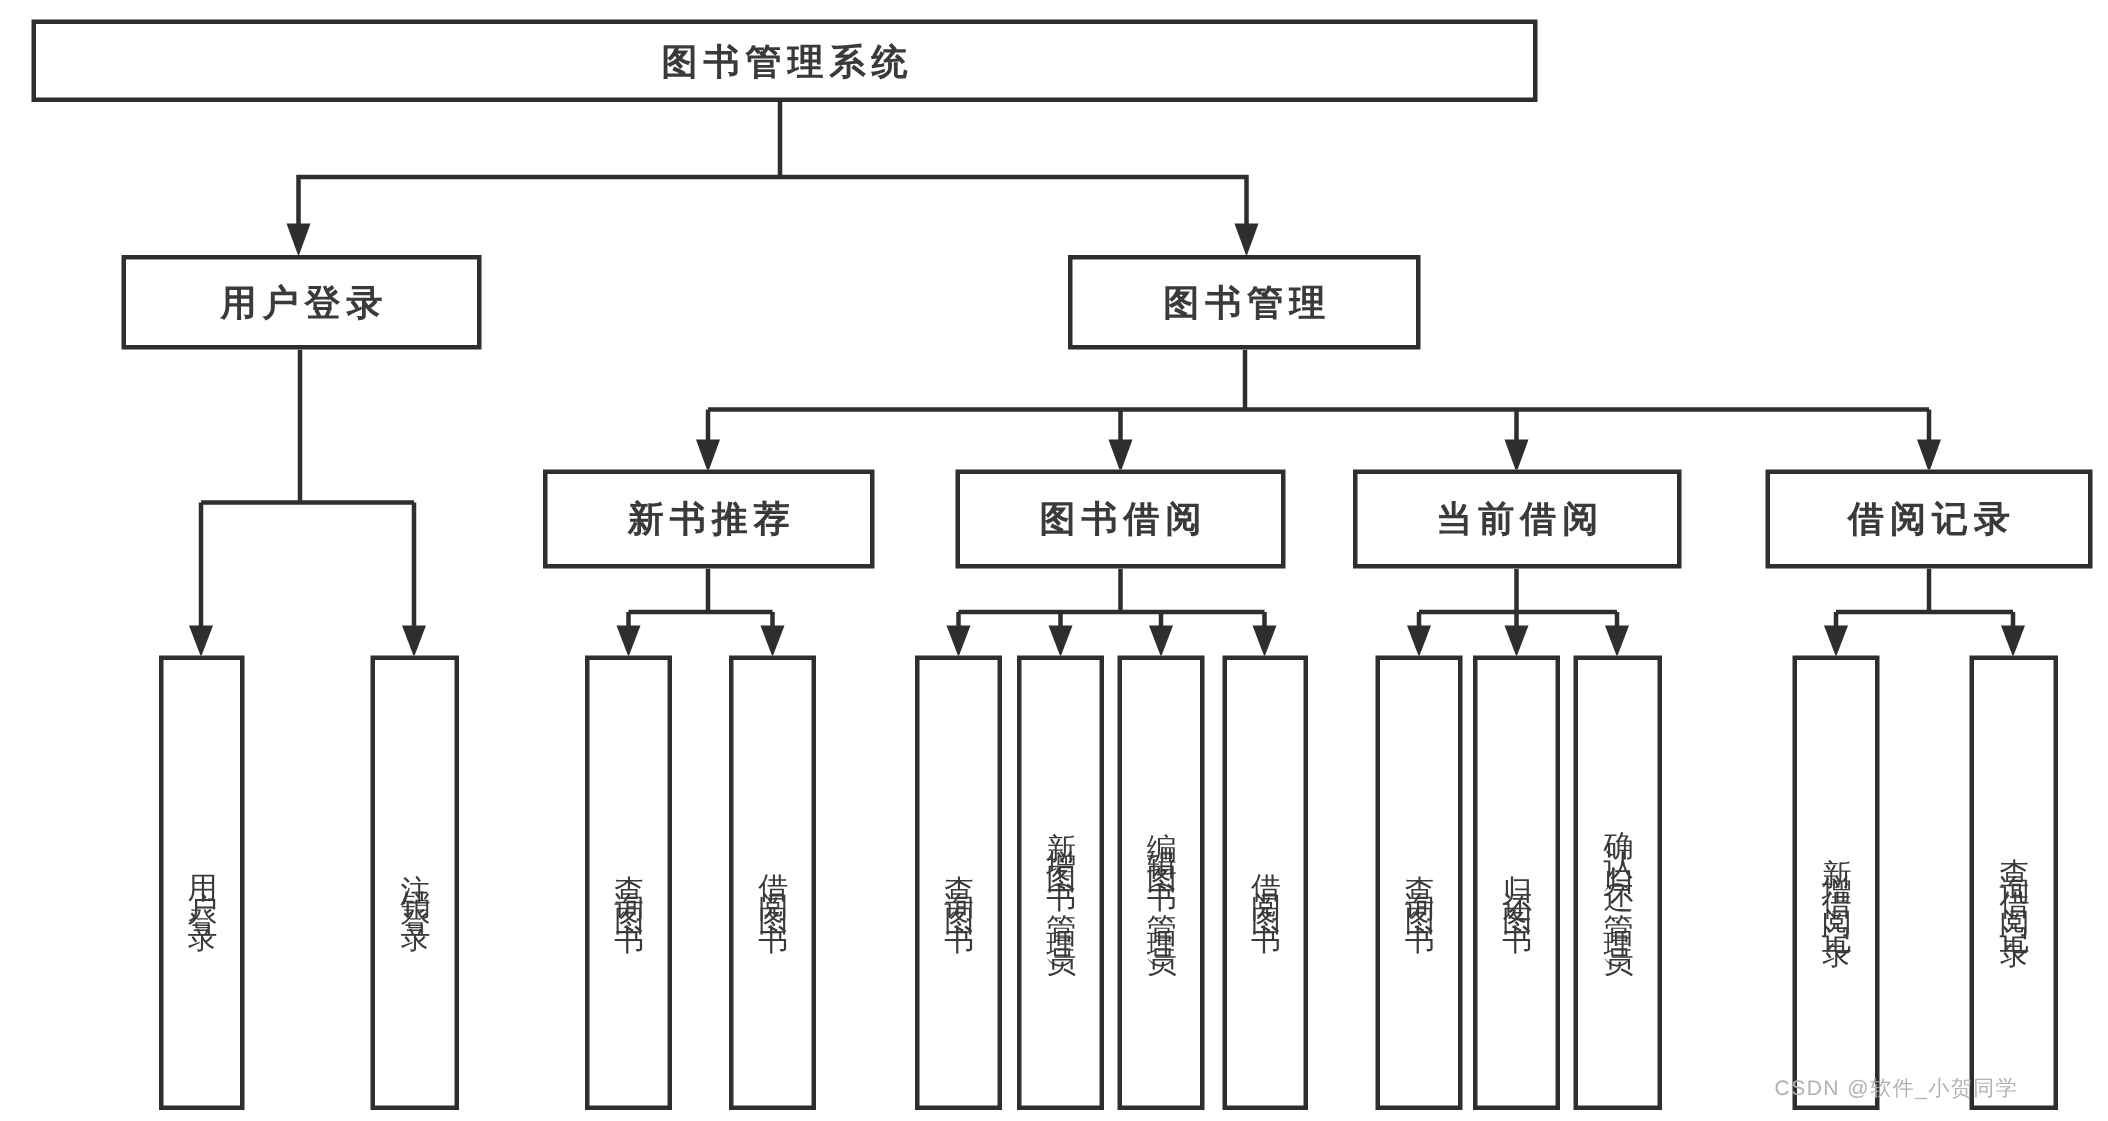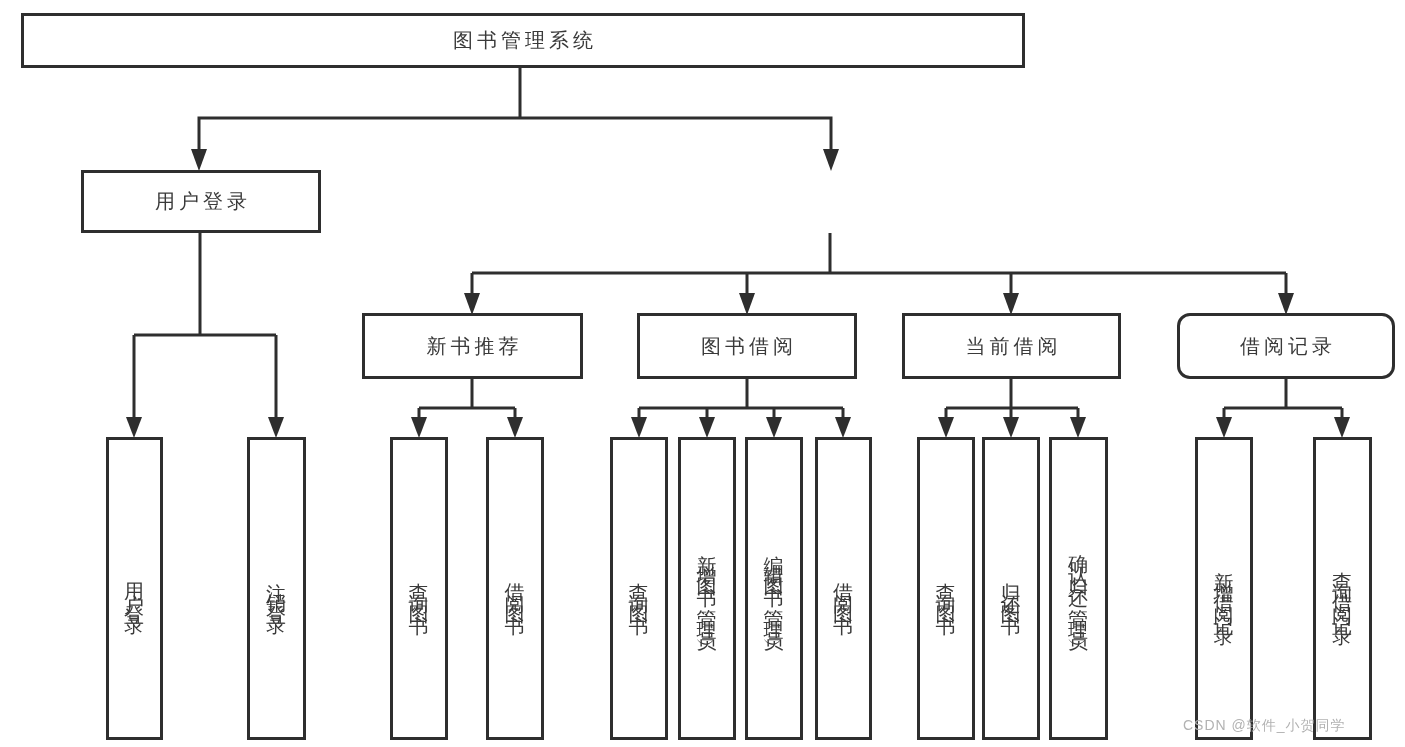--- a/index.html
+++ b/index.html
@@ -14,24 +14,25 @@
   .node{
     position:absolute;
     box-sizing:border-box;
     background:#ffffff;
     border:3px solid #2e2e2e;
     display:flex;align-items:center;justify-content:center;
     color:#3a3a3a;
     z-index:2;
   }
   .hbox{
-    font-size:20px;
+    font-size:24px;
     letter-spacing:4px;
     text-indent:4px; 
     white-space:nowrap;
+    font-weight:bold;
   }
   .vbox{
     writing-mode:vertical-rl;
     text-orientation:mixed;
     font-size:20px;
     letter-spacing:11px;
     line-height:1;
     text-align:center;
   }
   .watermark{
@@ -83,25 +84,26 @@
     <polygon points="1070,417 1086,417 1078,438"></polygon>
 
     <path d="M1286 379 V409.5 M1224 408 H1342 M1224 408 V418 M1342 408 V418"></path>
     <polygon points="1216,417 1232,417 1224,438"></polygon>
     <polygon points="1334,417 1350,417 1342,438"></polygon>
   </svg>
 
   <div class="node hbox" style="left:21px;top:13px;width:1004px;height:55px;">图书管理系统</div>
 
   <div class="node hbox" style="left:81px;top:170px;width:240px;height:63px;">用户登录</div>
+  <div class="node hbox" style="left:712px;top:170px;width:235px;height:63px;">图书管理</div>
 
   <div class="node hbox" style="left:637px;top:313px;width:220px;height:66px;">图书借阅</div>
   <div class="node hbox" style="left:362px;top:313px;width:221px;height:66px;">新书推荐</div>
   <div class="node hbox" style="left:902px;top:313px;width:219px;height:66px;">当前借阅</div>
-  <div class="node hbox" style="left:1177px;top:313px;width:218px;height:66px;border-radius:13px;">借阅记录</div>
+  <div class="node hbox" style="left:1177px;top:313px;width:218px;height:66px;">借阅记录</div>
 
   <div class="node vbox" style="left:106px;top:437px;width:57px;height:303px;">用户登录</div>
   <div class="node vbox" style="left:247px;top:437px;width:59px;height:303px;">注销登录</div>
 
   <div class="node vbox" style="left:390px;top:437px;width:58px;height:303px;">查询图书</div>
   <div class="node vbox" style="left:486px;top:437px;width:58px;height:303px;">借阅图书</div>
 
   <div class="node vbox" style="left:610px;top:437px;width:58px;height:303px;">查询图书</div>
   <div class="node vbox" style="left:678px;top:437px;width:58px;height:303px;">新增图书（管理员）</div>
   <div class="node vbox" style="left:745px;top:437px;width:58px;height:303px;">编辑图书（管理员）</div>

